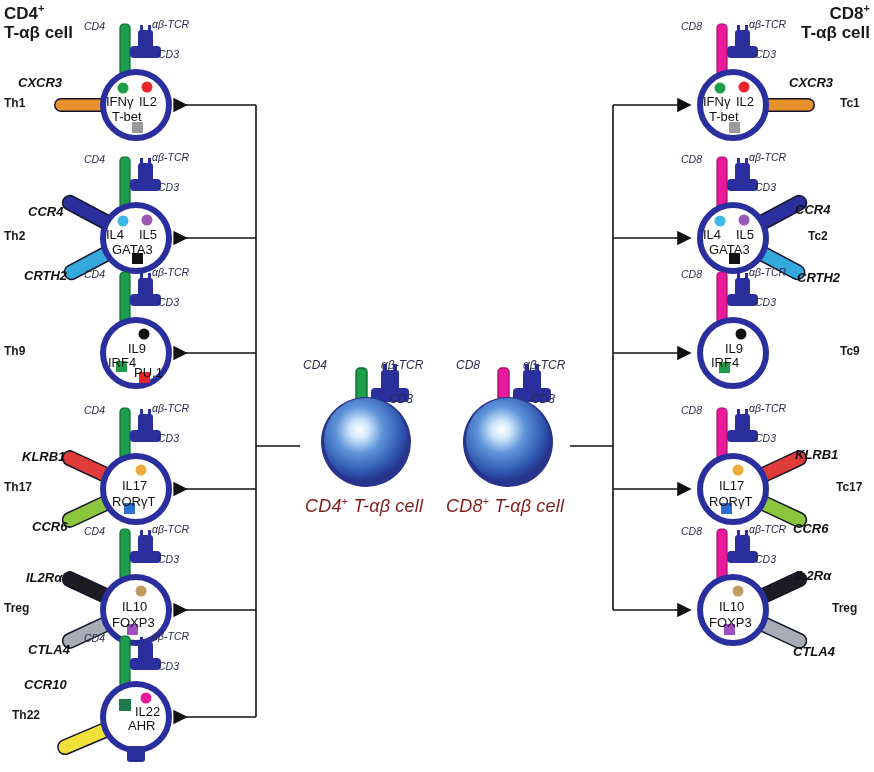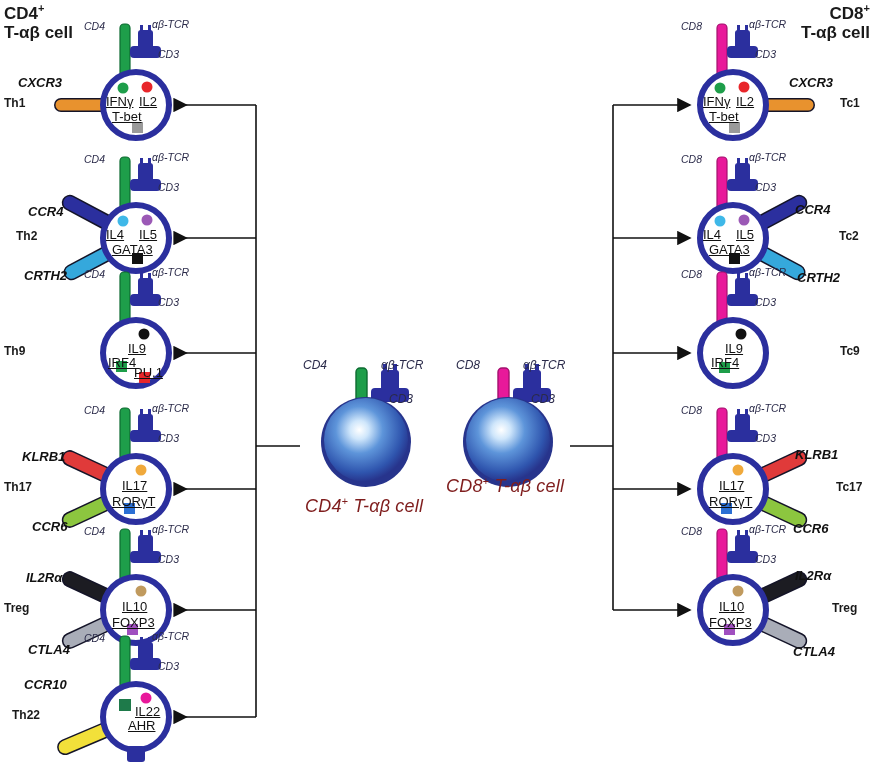--- a/index.html
+++ b/index.html
@@ -57,21 +57,20 @@
     font-size: 13px;
     color: #111;
     white-space: nowrap;
   }
   .cyto {
     position: absolute;
     font-size: 13px;
     color: #111;
     white-space: nowrap;
     text-align: center;
-    text-decoration: underline;
   }
   svg { position: absolute; top: 0; left: 0; overflow: visible; }
   .nosel { user-select: none; }
 </style>
 </head>
 <body>
 
 <div id="stage">
 
   <svg width="874" height="772">
@@ -145,41 +144,41 @@
   </div>
 
   <div class="hdr nosel" style="right:4px; top:2px; text-align:right;">
     <div><span>CD8</span><span class="sup">+</span></div>
     <div>T-αβ cell</div>
   </div>
 
   <div class="celllabel nosel" style="left:305px; top:495px;">
     <span>CD4</span><span class="sup">+</span><span> T-αβ cell</span>
   </div>
-  <div class="celllabel nosel" style="left:446px; top:475px;">
+  <div class="celllabel nosel" style="left:446px; top:495px;">
     <span>CD8</span><span class="sup">+</span><span> T-αβ cell</span>
   </div>
 
   <div class="marker nosel" style="left:303px; top:358px; font-size:12px;">CD4</div>
   <div class="marker nosel" style="left:381px; top:358px; font-size:12px;">αβ-TCR</div>
   <div class="marker nosel" style="left:389px; top:392px; font-size:12px;">CD3</div>
 
   <div class="marker nosel" style="left:456px; top:358px; font-size:12px;">CD8</div>
   <div class="marker nosel" style="left:523px; top:358px; font-size:12px;">αβ-TCR</div>
   <div class="marker nosel" style="left:531px; top:392px; font-size:12px;">CD3</div>
 
   <div class="rowlabel nosel" style="left:4px;  top:96px;">Th1</div>
-  <div class="rowlabel nosel" style="left:16px;  top:229px;">Th2</div>
+  <div class="rowlabel nosel" style="left:4px;  top:229px;">Th2</div>
   <div class="rowlabel nosel" style="left:4px;  top:344px;">Th9</div>
   <div class="rowlabel nosel" style="left:4px;  top:480px;">Th17</div>
   <div class="rowlabel nosel" style="left:4px;  top:601px;">Treg</div>
   <div class="rowlabel nosel" style="left:12px;  top:708px;">Th22</div>
 
   <div class="rowlabel nosel" style="left:840px; top:96px;">Tc1</div>
-  <div class="rowlabel nosel" style="left:839px; top:229px;">Tc2</div>
+  <div class="rowlabel nosel" style="left:808px; top:229px;">Tc2</div>
   <div class="rowlabel nosel" style="left:840px; top:344px;">Tc9</div>
   <div class="rowlabel nosel" style="left:836px; top:480px;">Tc17</div>
   <div class="rowlabel nosel" style="left:832px; top:601px;">Treg</div>
 
   <div id="subsets"></div>
 
 <svg width="874" height="772">
       <g>
         <line x1="107" y1="105" x2="61" y2="104.99999999999999" stroke="#141428" stroke-width="14" stroke-linecap="round"></line>
         <line x1="107" y1="105" x2="61" y2="104.99999999999999" stroke="#e8922e" stroke-width="11" stroke-linecap="round"></line>

